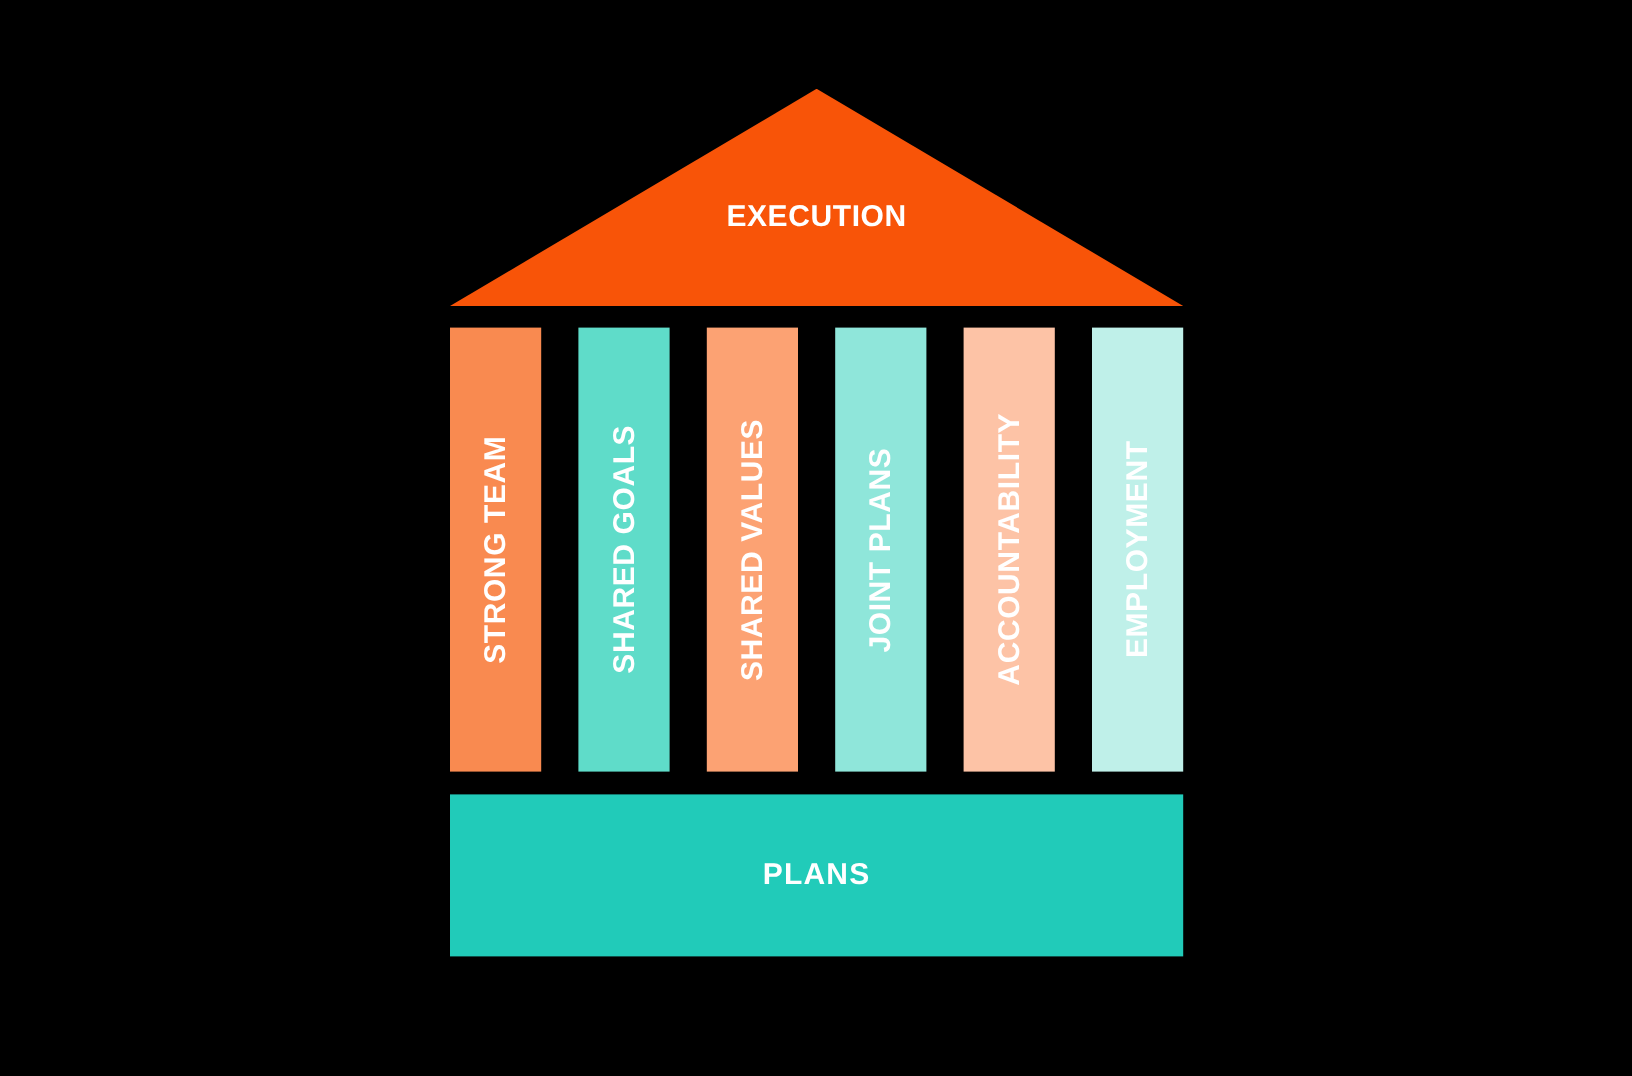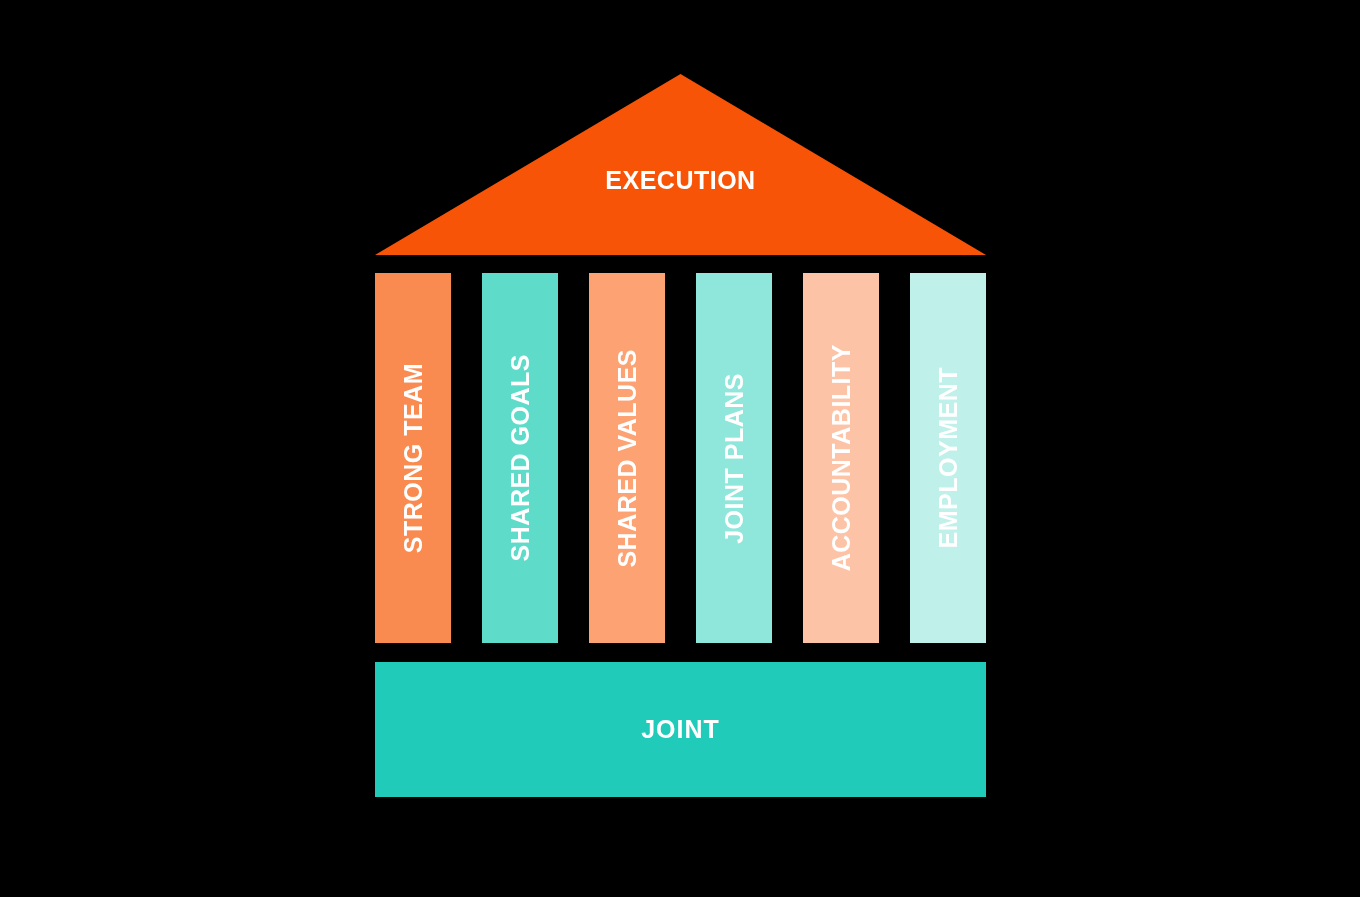--- a/index.html
+++ b/index.html
@@ -102,16 +102,16 @@
     </div>
     <div class="pillar" style="background: rgb(253, 195, 166);">
       <span class="pillar-label">ACCOUNTABILITY</span>
     </div>
     <div class="pillar" style="background: rgb(191, 240, 233);">
       <span class="pillar-label">EMPLOYMENT</span>
     </div>
   </div>
 
   <div class="foundation" style="background: rgb(33, 203, 185);">
-    <span class="foundation-label">JOINT</span>
+    <span class="foundation-label">PLANS</span>
   </div>
 
 </div>
 
 </body></html>

